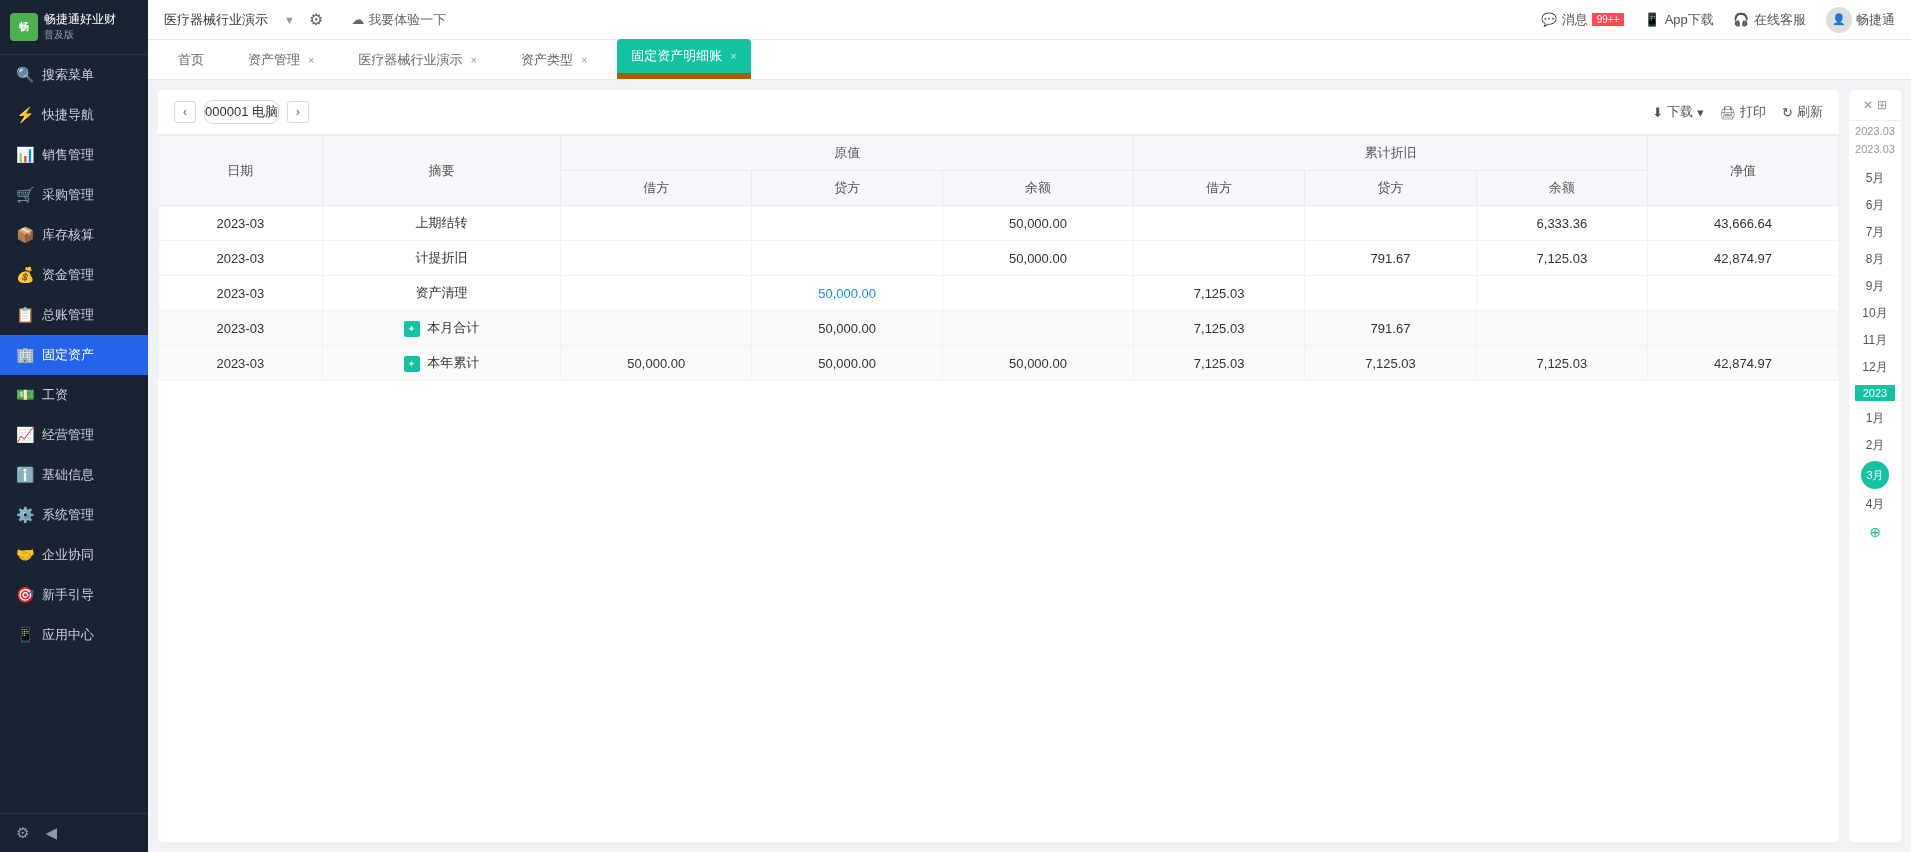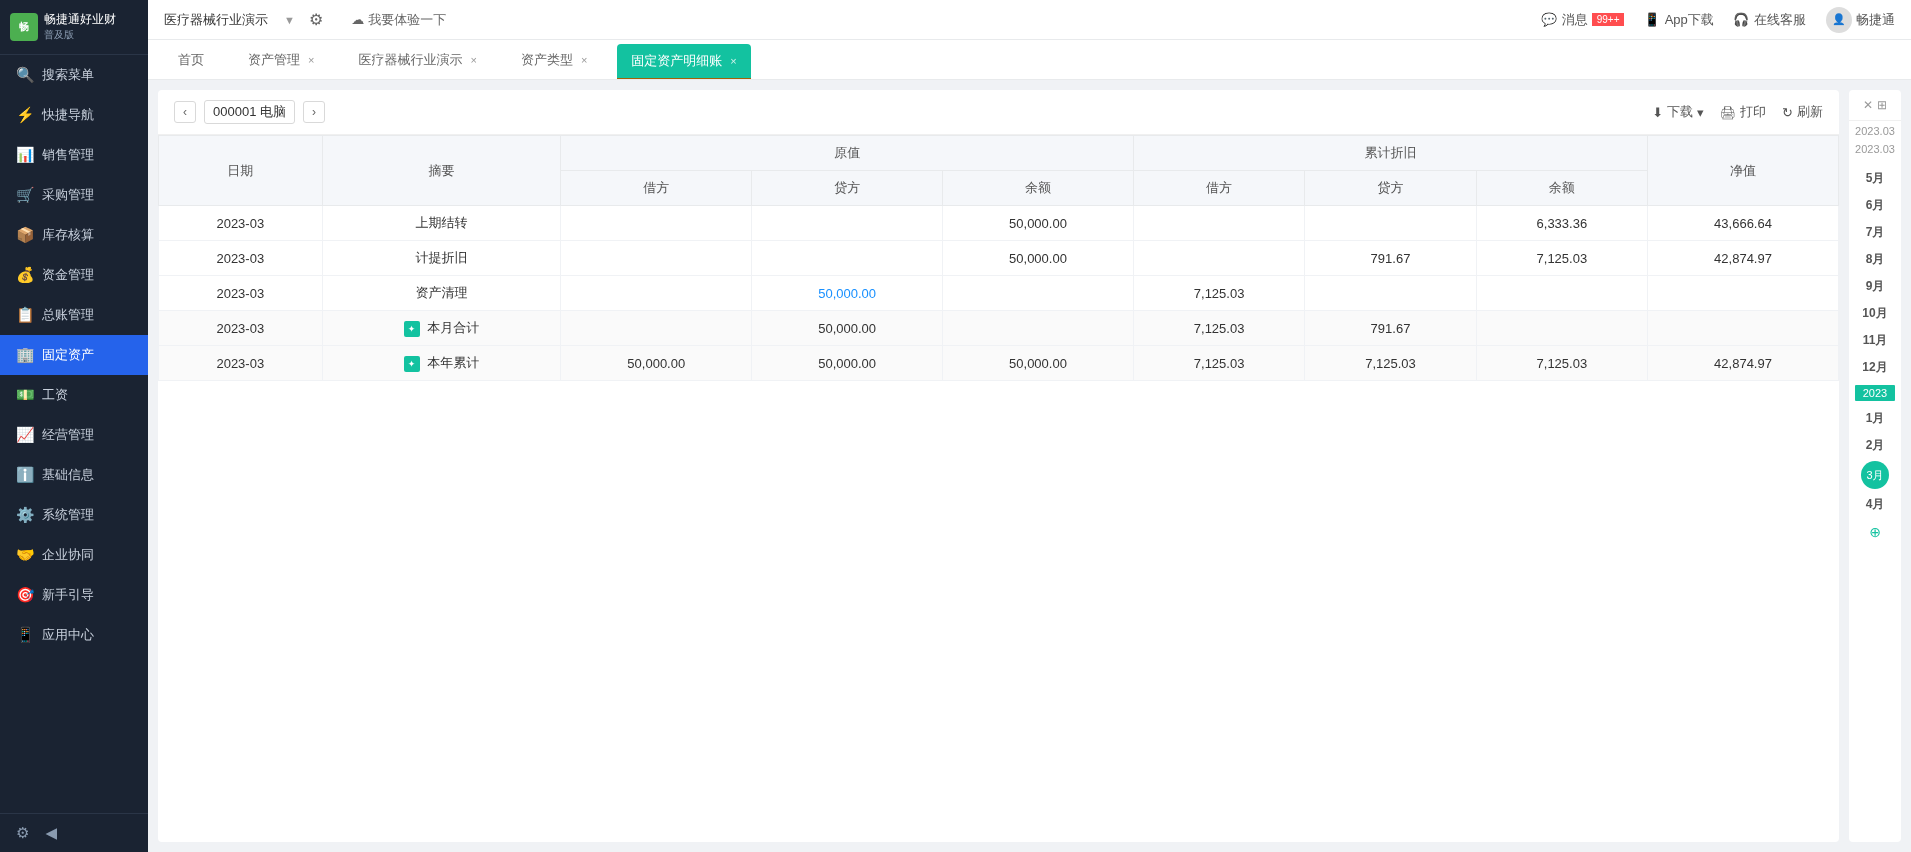--- a/index.html
+++ b/index.html
@@ -149,21 +149,21 @@
       font-size: 13px;
       color: #666;
       cursor: pointer;
       border-bottom: 2px solid transparent;
       white-space: nowrap;
     }
     .tab.active {
       color: #fff;
       background: #13c2a0;
       border-radius: 4px 4px 0 0;
-      border-bottom: 1px solid #a16207;
+      border-bottom: 6px solid #a16207;
     }
     .tab .close-icon { font-size: 11px; color: #999; margin-left: 2px; }
     .tab.active .close-icon { color: rgba(255,255,255,0.8); }
 
     
     .content {
       flex: 1;
       display: flex;
       overflow: hidden;
       background: #f0f2f5;
@@ -198,22 +198,22 @@
       width: 22px; height: 22px;
       border: 1px solid #d9d9d9;
       border-radius: 3px;
       display: flex; align-items: center; justify-content: center;
       cursor: pointer;
       font-size: 12px;
       color: #666;
     }
     .asset-code {
       border: 1px solid #d9d9d9;
-      border-radius: 3px;
-      padding: 2px 8px;
+      border-radius: 9px;
+      padding: 2px 0;
       font-size: 13px;
       color: #333;
       background: #fff;
       text-align: center;
     }
     .panel-toolbar-right {
       display: flex;
       align-items: center;
       gap: 16px;
     }
@@ -299,21 +299,20 @@
       padding: 4px 0;
     }
     .timeline-items::-webkit-scrollbar { width: 3px; }
     .timeline-month {
       font-size: 12px;
       color: #555;
       padding: 5px 0;
       text-align: center;
       cursor: pointer;
       width: 100%;
-      font-weight: bold;
     }
     .timeline-arrow-down {
       width: 100%;
       display: flex;
       justify-content: center;
       padding: 6px 0;
     }
     .timeline-arrow-down span { color: #13c2a0; font-size: 14px; cursor: pointer; }
   </style>
 </head>

